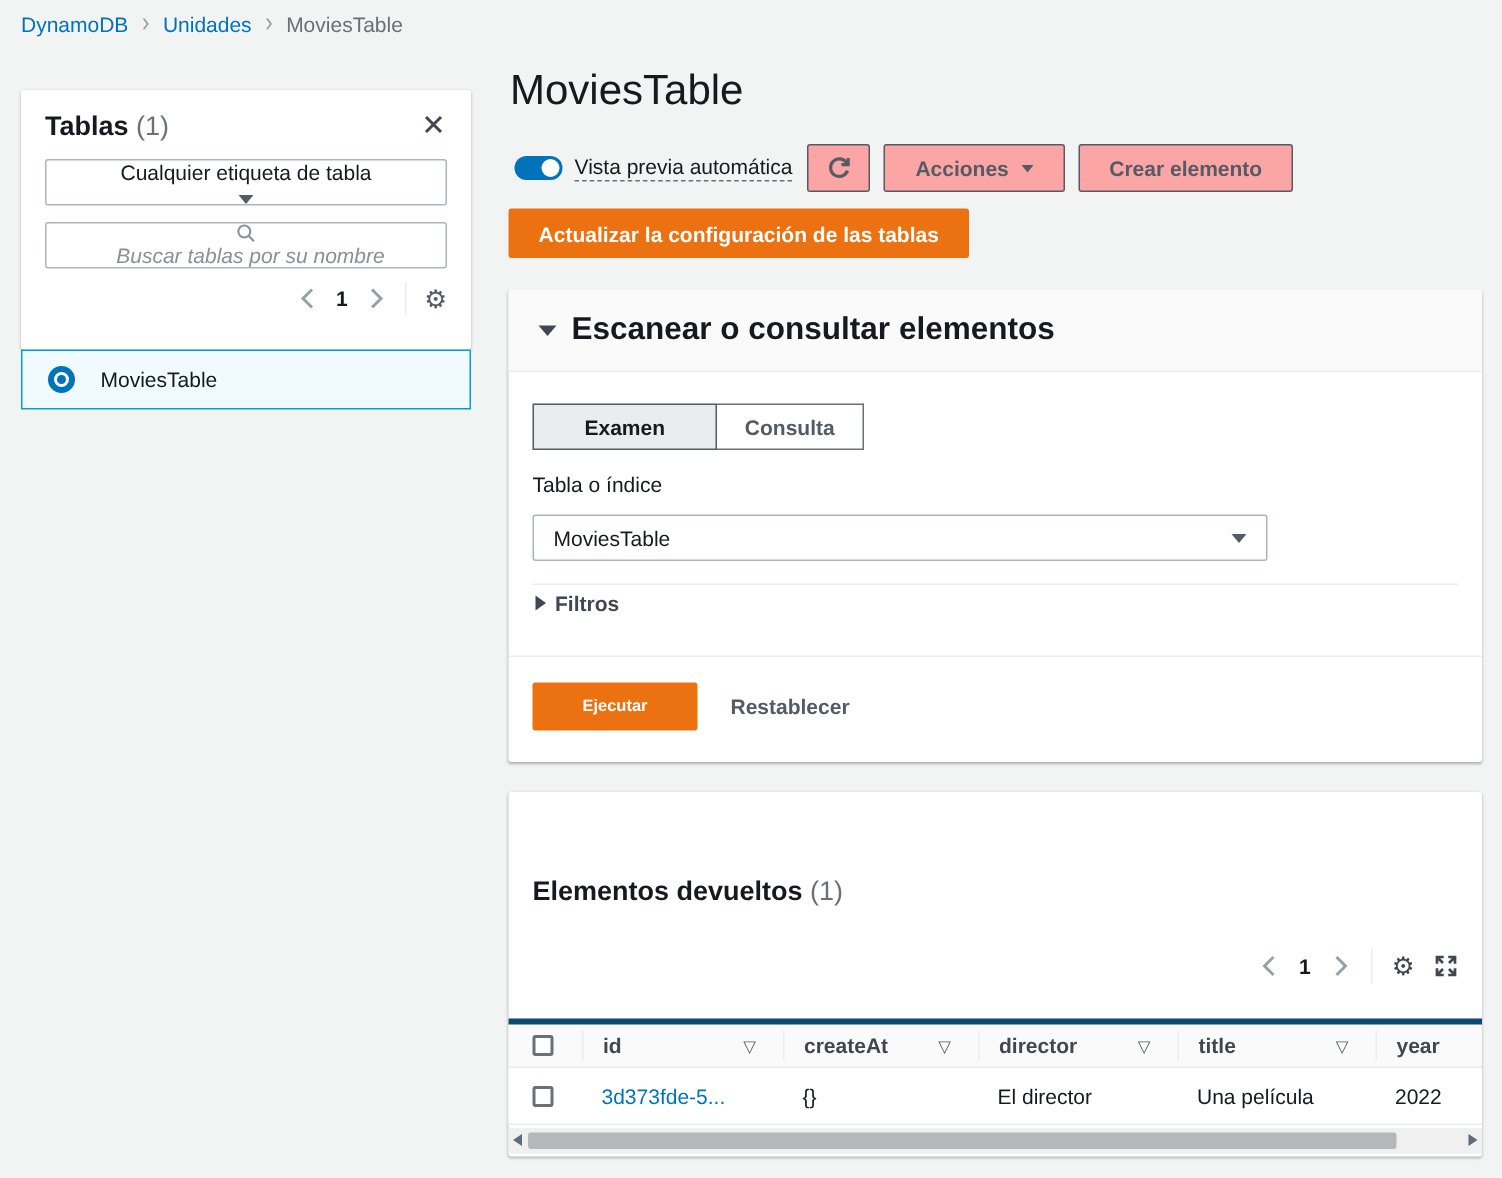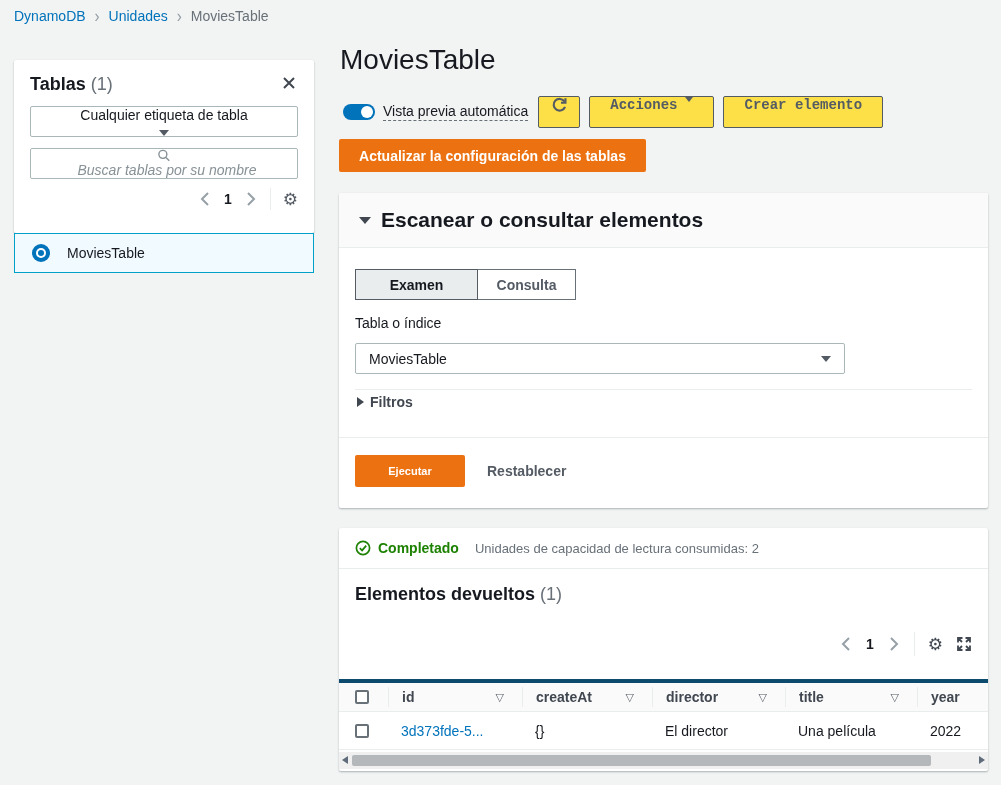--- a/index.html
+++ b/index.html
@@ -39,22 +39,22 @@
   .radio .r-mid { width:10px; height:10px; border-radius:50%; background:#fff; display:flex; align-items:center; justify-content:center; }
   .radio .r-dot { width:6px; height:6px; border-radius:50%; background:#0073bb; }
   .sel-row .lbl { margin-left:17px; font-size:14px; color:#16191f; }
 
   
   .page-title { position:absolute; left:340px; top:44px; font-size:28px; font-weight:400; color:#16191f; }
   .controls { position:absolute; left:343px; top:96px; height:32px; display:flex; align-items:center; }
   .toggle { width:32px; height:16px; border-radius:8px; background:#0073bb; position:relative; cursor:pointer; flex:none; }
   .toggle .knob { position:absolute; right:2px; top:2px; width:12px; height:12px; border-radius:50%; background:#fff; }
   .toggle-label { margin-left:8px; font-size:14px; color:#16191f; border-bottom:1px dashed #687078; padding-bottom:1px; cursor:pointer; }
-  .btn { height:32px; background:#fde047; border:1px solid #545b64; border-radius:2px; font-family:Liberation Mono, monospace;
-      font-size:14px; font-weight:bold; color:#545b64; display:inline-flex; align-items:flex-start; justify-content:center; cursor:pointer; }
+  .btn { height:32px; background:#fca5a5; border:1px solid #545b64; border-radius:2px; font-family:Liberation Sans, sans-serif;
+      font-size:14px; font-weight:bold; color:#545b64; display:inline-flex; align-items:center; justify-content:center; cursor:pointer; }
   .btn.icon-only { width:42px; margin-left:10px; }
   .btn.w-caret { margin-left:9px; padding:0 20px; gap:8px; }
   .btn.plain { margin-left:9px; padding:0 20px; }
   .btn .caret-down { border-top-color:#545b64; border-left-width:4px; border-right-width:4px; border-top-width:5px; }
   .btn-primary { position:absolute; left:339px; top:139px; width:307px; height:33px; background:#ec7211; border:none;
       border-radius:2px; color:#fff; font-weight:bold; font-size:14px; font-family:"Liberation Sans",sans-serif; cursor:pointer; }
 
   
   .scan-panel { left:339px; top:193px; width:649px; height:315px; }
   .panel-head { height:55px; background:#fafafa; border-bottom:1px solid #eaeded; display:flex; align-items:center;
@@ -212,28 +212,20 @@
     <div class="filters">
       <span class="caret-right"></span>
       <span class="lbl">Filtros</span>
     </div>
     <div class="hdiv" style="left:0; right:0; top:244px;"></div>
     <button class="btn-run">Ejecutar</button>
     <button class="btn-reset">Restablecer</button>
   </section>
 
   <section class="card res-panel">
-    <div class="status-row">
-      <svg width="16" height="16" viewBox="0 0 16 16">
-          <circle cx="8" cy="8" r="6.6" fill="none" stroke="#1d8102" stroke-width="1.7"></circle>
-          <path d="M4.8 8.2 L7.1 10.4 L11.2 5.6" fill="none" stroke="#1d8102" stroke-width="1.7"></path>
-        </svg>
-      <span class="status-txt">Completado</span>
-      <span class="cap-txt">Unidades de capacidad de lectura consumidas: 2</span>
-    </div>
     <div class="res-title">
       <b>Elementos devueltos</b>
       <span class="count">(1)</span>
     </div>
     <div class="toolbar">
       <span class="chev">
           <svg width="14" height="16" viewBox="0 0 14 16">
             <path d="M10 2 L4 8 L10 14" fill="none" stroke="#96a0a6" stroke-width="2"></path>
           </svg>
         </span>

